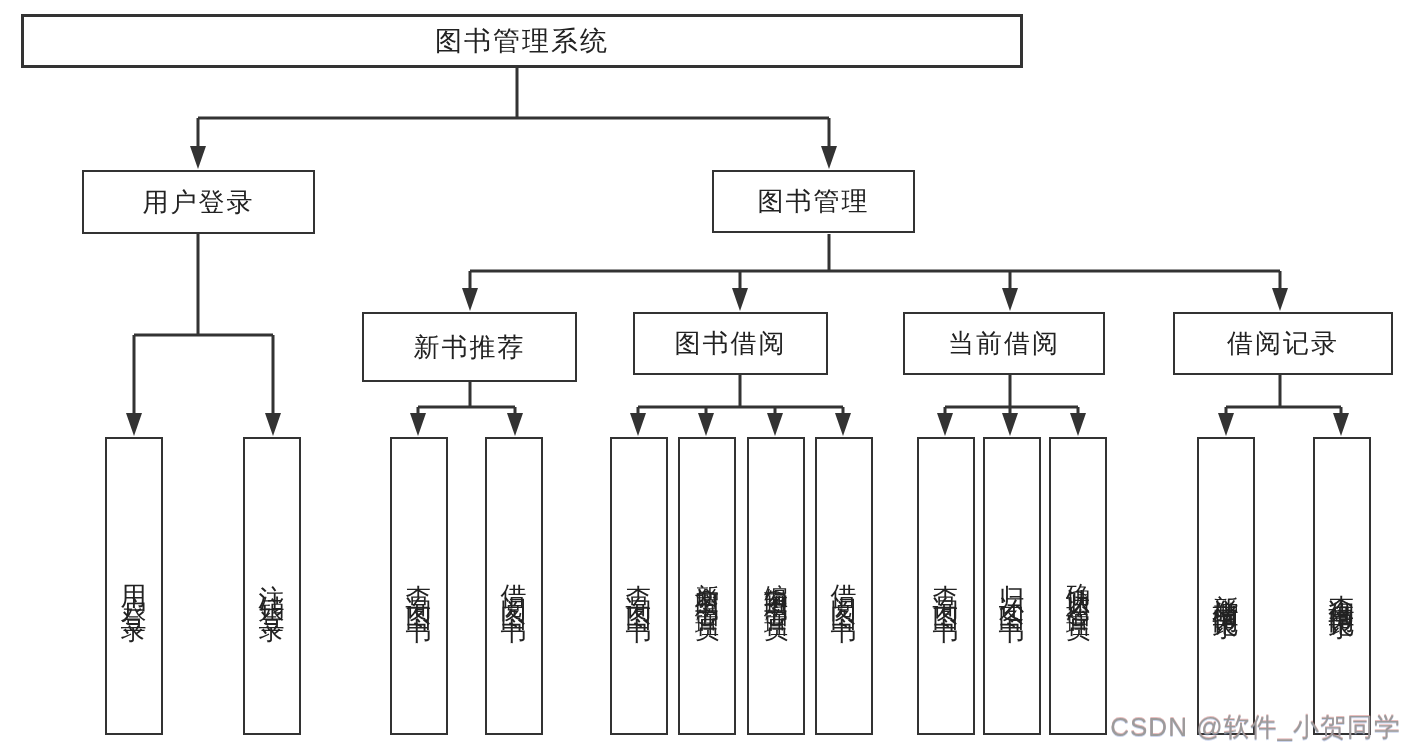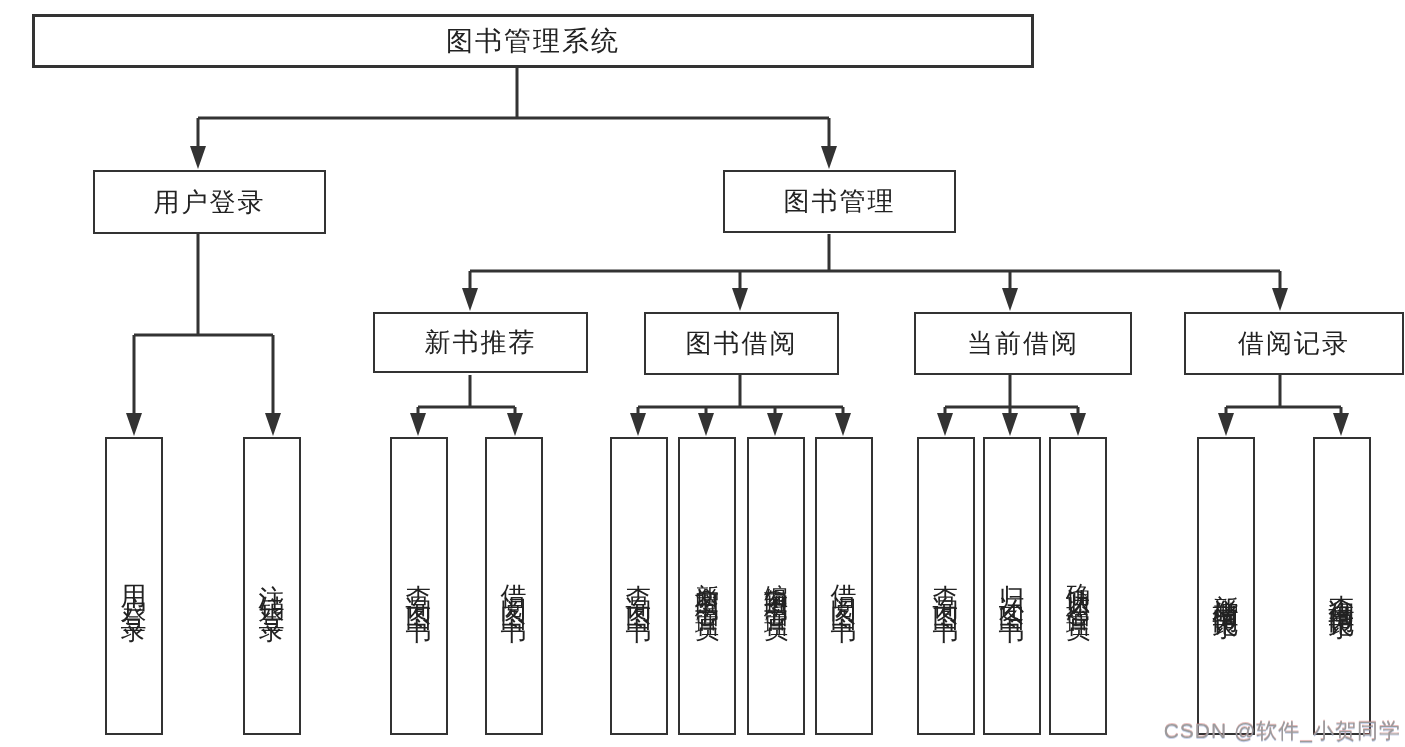--- a/index.html
+++ b/index.html
@@ -13,21 +13,20 @@
   #wires { position:absolute; left:0; top:0; width:1405px; height:747px; z-index:1; }
   .hbox {
     position:absolute; z-index:2;
     background:#ffffff;
     border:2px solid #333333;
     box-sizing:border-box;
     display:flex; align-items:center; justify-content:center;
     font-size:26px; color:#222222;
     letter-spacing:2px;
     white-space:nowrap;
-    margin-left:11px;
   }
   .root { border-width:3px; font-size:27px; }
   .leaf {
     position:absolute; z-index:2;
     background:#ffffff;
     border:2px solid #333333;
     box-sizing:border-box;
     width:58px; height:298px; top:437px;
     display:flex; align-items:center; justify-content:center;
   }
@@ -37,21 +36,21 @@
     color:#222222;
     font-size:26px;
     line-height:1;
   }
   .sp-wide  { letter-spacing:11px; }
   .sp-med   { letter-spacing:4px;  }
   .sp-tight { letter-spacing:5px; font-size:24px; }
   #watermark {
     position:absolute; z-index:3;
     right:4px; bottom:2px;
-    font-size:21px;
+    font-size:26px;
     color:#9b9b9b;
     letter-spacing:1px;
     text-shadow:0 -1px 0 rgba(205,110,110,0.45), 0 1px 0 rgba(110,135,205,0.35);
     white-space:nowrap;
     margin-top:27px;
   }
 </style>
 </head>
 <body>
 
@@ -114,25 +113,25 @@
       <polygon points="1070,413 1086,413 1078,436"></polygon>
 
       <polygon points="1218,413 1234,413 1226,436"></polygon>
       <polygon points="1333,413 1349,413 1341,436"></polygon>
     </g>
   </svg>
 
   <div class="hbox root" style="left:21px; top:14px; width:1002px; height:54px;">图书管理系统</div>
 
   <div class="hbox" style="left:82px; top:170px; width:233px; height:64px;">用户登录</div>
-  <div class="hbox" style="left:712px; top:170px; width:233px; height:63px;">图书管理</div>
+  <div class="hbox" style="left:712px; top:170px; width:203px; height:63px;">图书管理</div>
 
-  <div class="hbox" style="left:362px; top:312px; width:215px; height:61px;">新书推荐</div>
+  <div class="hbox" style="left:362px; top:312px; width:215px; height:70px;">新书推荐</div>
   <div class="hbox" style="left:633px; top:312px; width:195px; height:63px;">图书借阅</div>
-  <div class="hbox" style="left:903px; top:312px; width:218px; height:63px;">当前借阅</div>
+  <div class="hbox" style="left:903px; top:312px; width:202px; height:63px;">当前借阅</div>
   <div class="hbox" style="left:1173px; top:312px; width:220px; height:63px;">借阅记录</div>
 
   <div class="leaf" style="left:105px;">
     <span class="vtext sp-wide">用户登录</span>
   </div>
   <div class="leaf" style="left:243px;">
     <span class="vtext sp-wide">注销登录</span>
   </div>
 
   <div class="leaf" style="left:390px;">

